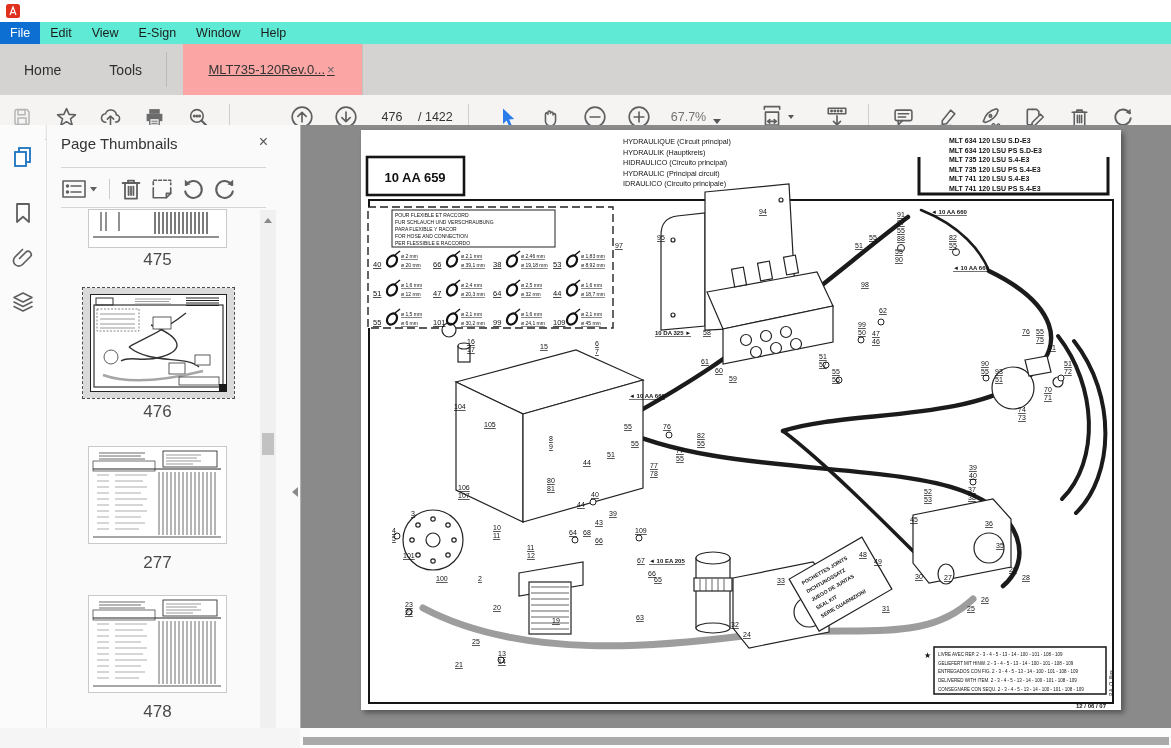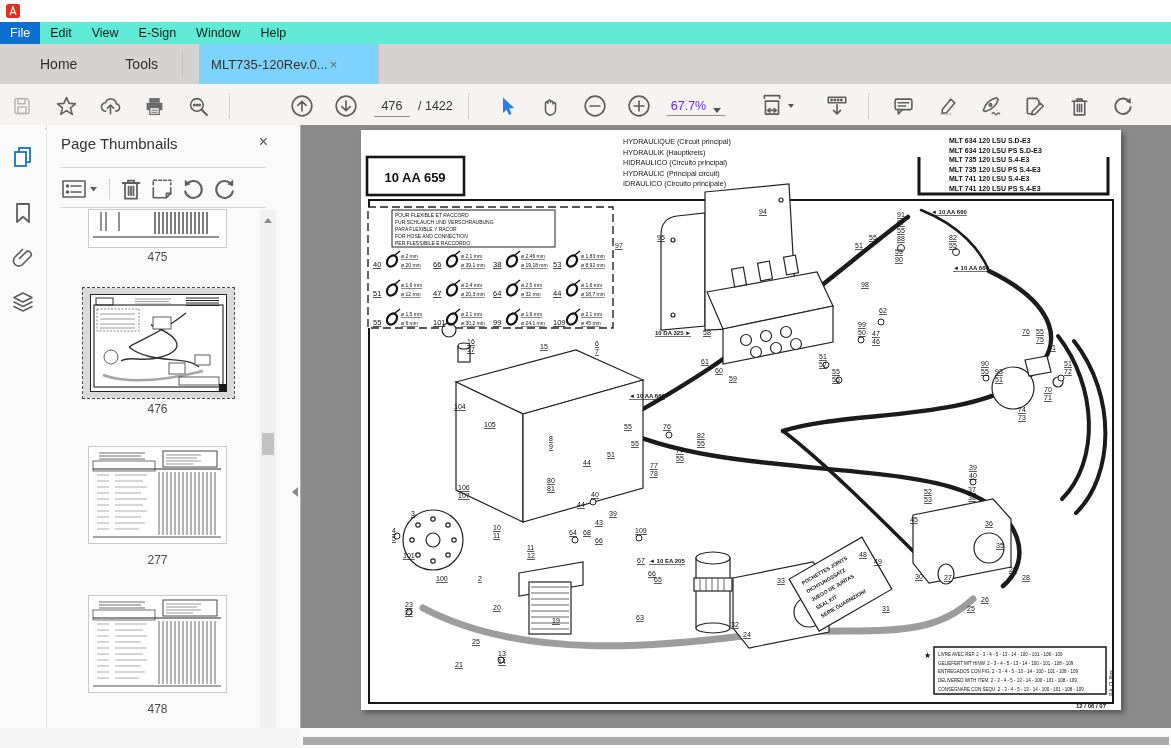--- a/index.html
+++ b/index.html
@@ -10,51 +10,51 @@
   .titlebar { height:22px; background:#ffffff; display:flex; align-items:center; padding-left:6px; }
   .titlebar .app-ico { width:14px; height:14px; margin-right:6px; }
   .titlebar .title { font-size:12px; color:#5d5d5d; }
 
   
   .menubar { height:22px; background:#5eead4; display:flex; align-items:stretch; font-size:12.5px; }
   .menu-item { padding:0 10px; display:flex; align-items:center; color:#1c1c1c; cursor:default; }
   .menu-item.active { background:#0d6fd1; color:#fff; }
 
   
-  .tabbar { height:40px; background:#d4d3d2; display:flex; align-items:stretch; font-size:14px; color:#2e2e2e;padding-left:16px; }
+  .tabbar { height:51px; background:#d4d3d2; display:flex; align-items:stretch; font-size:14px; color:#2e2e2e; }
   .tab { padding:0 24px; display:flex; align-items:center; }
   .tab-sep { width:1px; background:#bcbbba; margin:8px 0; }
-  .doc-tab { margin-left:16px; width:180px; background:#7dd3fc; display:flex; align-items:center; justify-content:flex-start; padding:0 12px; font-size:13px; color:#333; border-right:1px solid #c3c2c1; }
+  .doc-tab { margin-left:16px; width:180px; background:#fca5a5; display:flex; align-items:center; justify-content:center; padding:0 12px; font-size:13px; color:#333; border-right:1px solid #c3c2c1;text-decoration:underline; }
   .doc-tab .close { color:#666; font-size:13px; padding:0 2px; }
 
   
   .toolbar { height:45px; background:#f5f4f3; border-bottom:1px solid #c2c1c0; display:flex; align-items:center; }
   .tbtn { width:30px; height:30px; margin:0 7px; display:flex; align-items:center; justify-content:center; border-radius:3px; }
   .tsep { width:1px; height:26px; background:#cfcecd; margin:0 9px; }
   .page-box { display:flex; align-items:center; margin:0 6px; }
   .page-box input { width:36px; height:22px; border:none; border-bottom:1px solid #8f8f8f; background:transparent; text-align:center; font-size:12.5px; color:#333; font-family:"Liberation Sans", sans-serif; }
   .page-box .total { font-size:12.5px; color:#333; margin-left:8px; }
-  .zoom-box { display:flex; align-items:flex-end; border-bottom:1px solid #8f8f8f; padding:2px 4px; margin:15px 6px; font-size:12.5px; color:#6d28d9; }
+  .zoom-box { display:flex; align-items:flex-end; border-bottom:1px solid #8f8f8f; padding:2px 4px; margin:15px 6px; font-size:12.5px; color:#737373; }
   .caret { width:0; height:0; border-left:4px solid transparent; border-right:4px solid transparent; border-top:5px solid #555; margin-left:7px; }
   .caret.sm { border-left-width:3.5px; border-right-width:3.5px; border-top-width:4.5px; margin-left:4px; }
 
   
   .content { position:absolute; top:125px; left:0; right:0; bottom:0; }
   .rail { position:absolute; left:0; top:0; width:45px; bottom:20px; background:#fbfbfb; }
   .rail .ric { position:absolute; left:11px; width:24px; height:24px; }
   .panel { position:absolute; left:46px; top:0; width:254px; bottom:20px; background:#fafafa; border-left:1px solid #e4e4e4; }
   .panel-title { position:absolute; top:10px; left:14px; font-size:15px; color:#333; }
   .panel-close { position:absolute; top:8px; right:32px; font-size:16px; color:#555; }
   .pdiv { position:absolute; left:14px; right:34px; height:1px; background:#d6d6d5; }
   .ptool { position:absolute; top:48px; left:0; right:0; height:32px; }
   .ptool .pic { position:absolute; top:4px; width:26px; height:24px; }
   .psep { position:absolute; top:6px; width:1px; height:20px; background:#cccccc; }
 
   .thumb-img { position:absolute; background:#fff; box-shadow:0 0 0 1px #c9c9c9; }
-  .thumb-label { position:absolute; width:137px; text-align:center; font-size:12px; color:#4a4a4a; }
+  .thumb-label { position:absolute; width:137px; text-align:center; font-size:17px; color:#4a4a4a; }
   .thumb-sel { position:absolute; left:36px; top:163px; width:151px; height:110px; background:#dadada; outline:1px dashed #4d4d4d; }
   .sel-handle { position:absolute; left:172px; top:259px; width:8px; height:8px; background:#1a1a1a; }
 
   .vscroll { position:absolute; left:213px; top:85px; width:16px; bottom:0; background:#f0f0f0; }
   .vscroll .arr { position:absolute; top:8px; left:4px; width:0; height:0; border-left:4px solid transparent; border-right:4px solid transparent; border-bottom:5px solid #8a8a8a; }
   .vscroll .vthumb { position:absolute; top:223px; left:2px; width:12px; height:22px; background:#c2c2c2; }
 
   .collapse { position:absolute; left:241px; top:350px; width:13px; height:34px; display:flex; align-items:center; justify-content:center; }
   .collapse .chev { width:0; height:0; border-top:5px solid transparent; border-bottom:5px solid transparent; border-right:6px solid #8a8a8a; }
 

